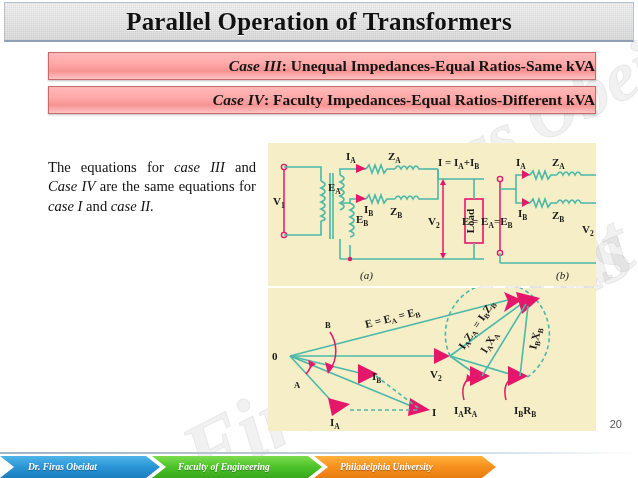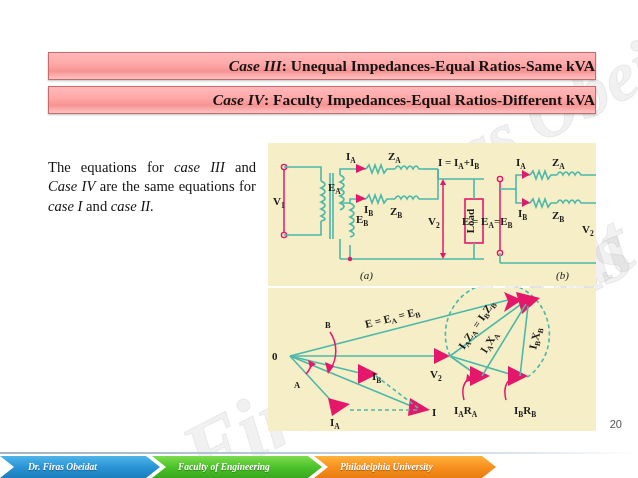--- a/index.html
+++ b/index.html
@@ -138,20 +138,23 @@
 <body>
 
 <div class="slide">
 
   <div class="watermark">
     <div class="wm-text wm1">Dr. Firas Obeidat</div>
     <div class="wm-text wm2">Dr. Firas Obeidat</div>
     <div class="wm-text wm3">Dr. Firas Obeidat</div>
   </div>
 
+  <div class="titlebar">
+    <div class="t">Parallel Operation of Transformers</div>
+  </div>
 
   <div class="case case3">
     <div class="txt"><i>Case III</i><span>: Unequal Impedances-Equal Ratios-Same kVA</span></div>
   </div>
   <div class="case case4">
     <div class="txt"><i>Case IV</i><span>: Faculty Impedances-Equal Ratios-Different kVA</span></div>
   </div>
 
   <div class="para"><span>The equations for </span><i>case III</i><span> and </span><i>Case IV</i><span> are the same equations for </span><i>case I</i><span> and </span><i>case II.</i></div>
 

